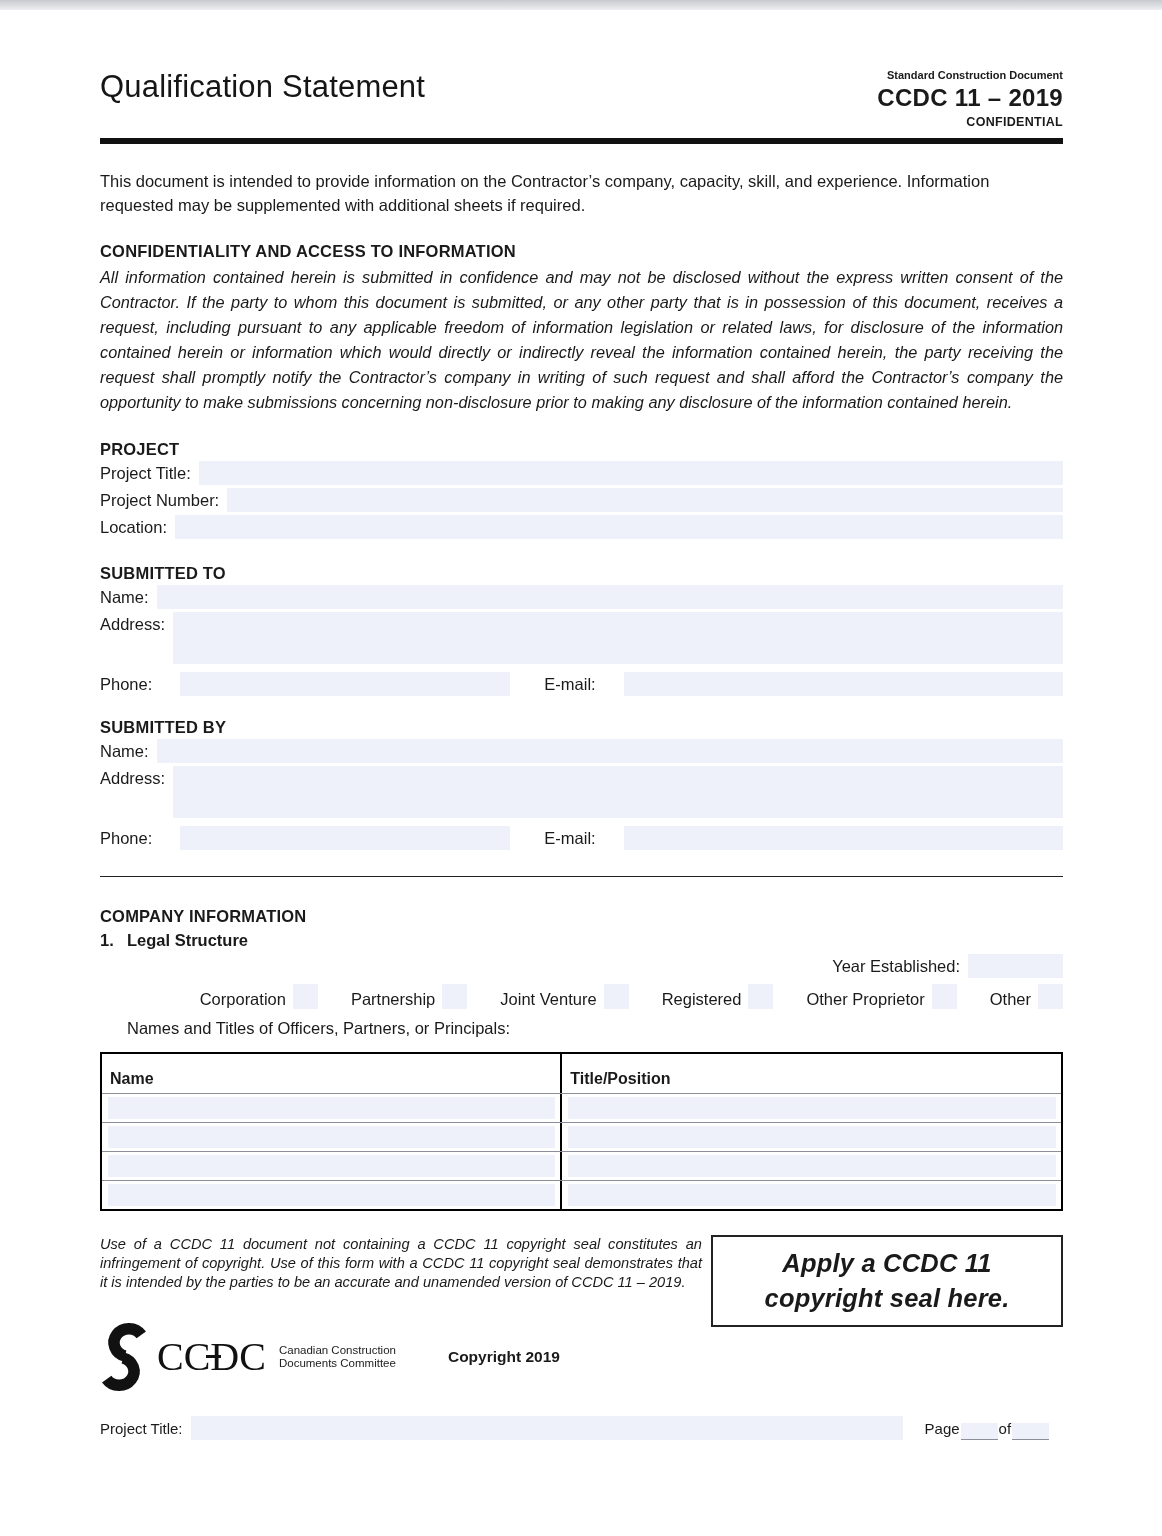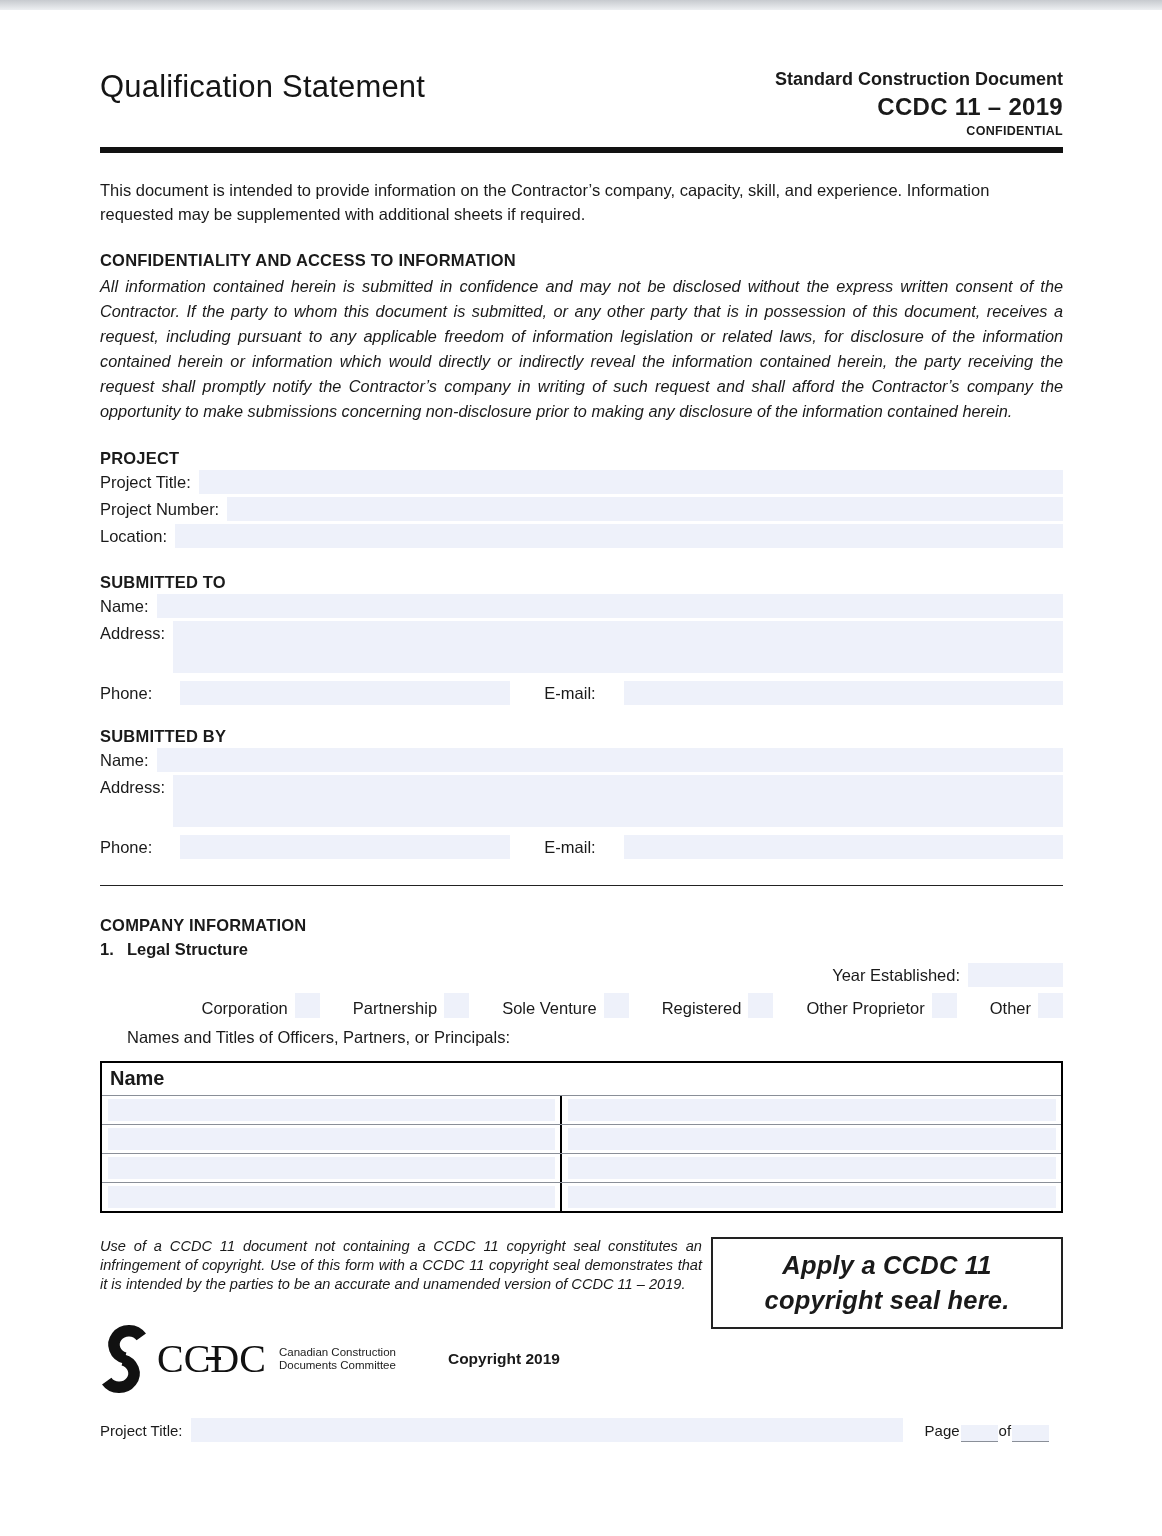--- a/index.html
+++ b/index.html
@@ -9,21 +9,21 @@
     background:#ffffff; color:#1a1a1a;
     font-family:"Liberation Sans", sans-serif;
   }
   .top-strip { height:10px; background:linear-gradient(#c7cacf,#edeff2); }
   .page { width:1162px; padding:56px 99px 30px 100px; }
 
   
   .hdr { display:flex; justify-content:space-between; align-items:flex-start; }
   .hdr-title { font-size:31px; line-height:41px; letter-spacing:0.2px; color:#151515; }
   .hdr-right { text-align:right; padding-top:3px; }
-  .doc-type { font-size:18px; font-weight:600; }
+  .doc-type { font-size:11px; font-weight:600; }
   .doc-code { font-size:24px; font-weight:700; margin-top:3px; letter-spacing:0.3px; }
   .doc-conf { font-size:12.5px; font-weight:700; margin-top:3px; letter-spacing:0.3px; }
   .rule-thick { height:6px; background:#111; margin-top:9px; }
 
   .intro { margin:25px 0 0; font-size:16.5px; line-height:24px; }
   .sec-h { margin-top:25px; font-size:16.5px; font-weight:700; letter-spacing:0.2px; }
   .conf-body { margin:4px 0 0; font-size:16.3px; line-height:25px; font-style:italic; text-align:justify; }
 
   
   .frow { display:flex; align-items:flex-start; margin-top:3px; font-size:16.5px; line-height:24px; }
@@ -45,21 +45,21 @@
   .opt:last-child { margin-right:0; }
   .chk { width:25px; height:25px; background:#eef1fa; margin-left:7px; margin-top:-6px; }
   .names-l { margin-top:10px; font-size:16.5px; }
 
   
   .tbl { margin-top:14px; border:2px solid #000; }
   .trow { display:flex; border-top:1px solid #8a8f98; }
   .trow.thead { border-top:none; }
   .tcell { width:48%; padding:3px 5px 3px 6px; border-right:2px solid #000; }
   .tcell:last-child { width:52%; border-right:none; }
-  .thead .tcell { padding:4px 8px 5px; font-weight:700; font-size:20px; }
+  .thead .tcell { padding:16px 8px 5px; font-weight:700; font-size:16px; }
   .cfield { height:22px; background:#eef1fa; }
 
   
   .foot { display:flex; justify-content:space-between; margin-top:24px; }
   .foot-left { width:602px; }
   .notice { margin:0; font-size:14.6px; line-height:19px; font-style:italic; text-align:justify; }
   .logo-row { display:flex; align-items:center; margin-top:30px; }
   .logo-mark { display:inline-block; line-height:0; }
   .logo-type { font-family:"Liberation Serif", serif; font-size:40px; line-height:40px; margin-left:9px; color:#111; }
   .logo-type .dbar { position:relative; display:inline-block; }
@@ -163,21 +163,21 @@
   <div class="opts indent">
     <span class="opt">
       <span>Corporation</span>
       <span class="chk"></span>
     </span>
     <span class="opt">
       <span>Partnership</span>
       <span class="chk"></span>
     </span>
     <span class="opt">
-      <span>Sole Venture</span>
+      <span>Joint Venture</span>
       <span class="chk"></span>
     </span>
     <span class="opt">
       <span>Registered</span>
       <span class="chk"></span>
     </span>
     <span class="opt">
       <span>Other Proprietor</span>
       <span class="chk"></span>
     </span>
@@ -185,20 +185,21 @@
       <span>Other</span>
       <span class="chk"></span>
     </span>
   </div>
 
   <div class="names-l indent">Names and Titles of Officers, Partners, or Principals:</div>
 
   <div class="tbl">
     <div class="trow thead">
       <div class="tcell th">Name</div>
+      <div class="tcell th">Title/Position</div>
     </div>
     <div class="trow">
       <div class="tcell">
           <div class="cfield"></div>
         </div>
       <div class="tcell">
           <div class="cfield"></div>
         </div>
     </div>
     <div class="trow">

